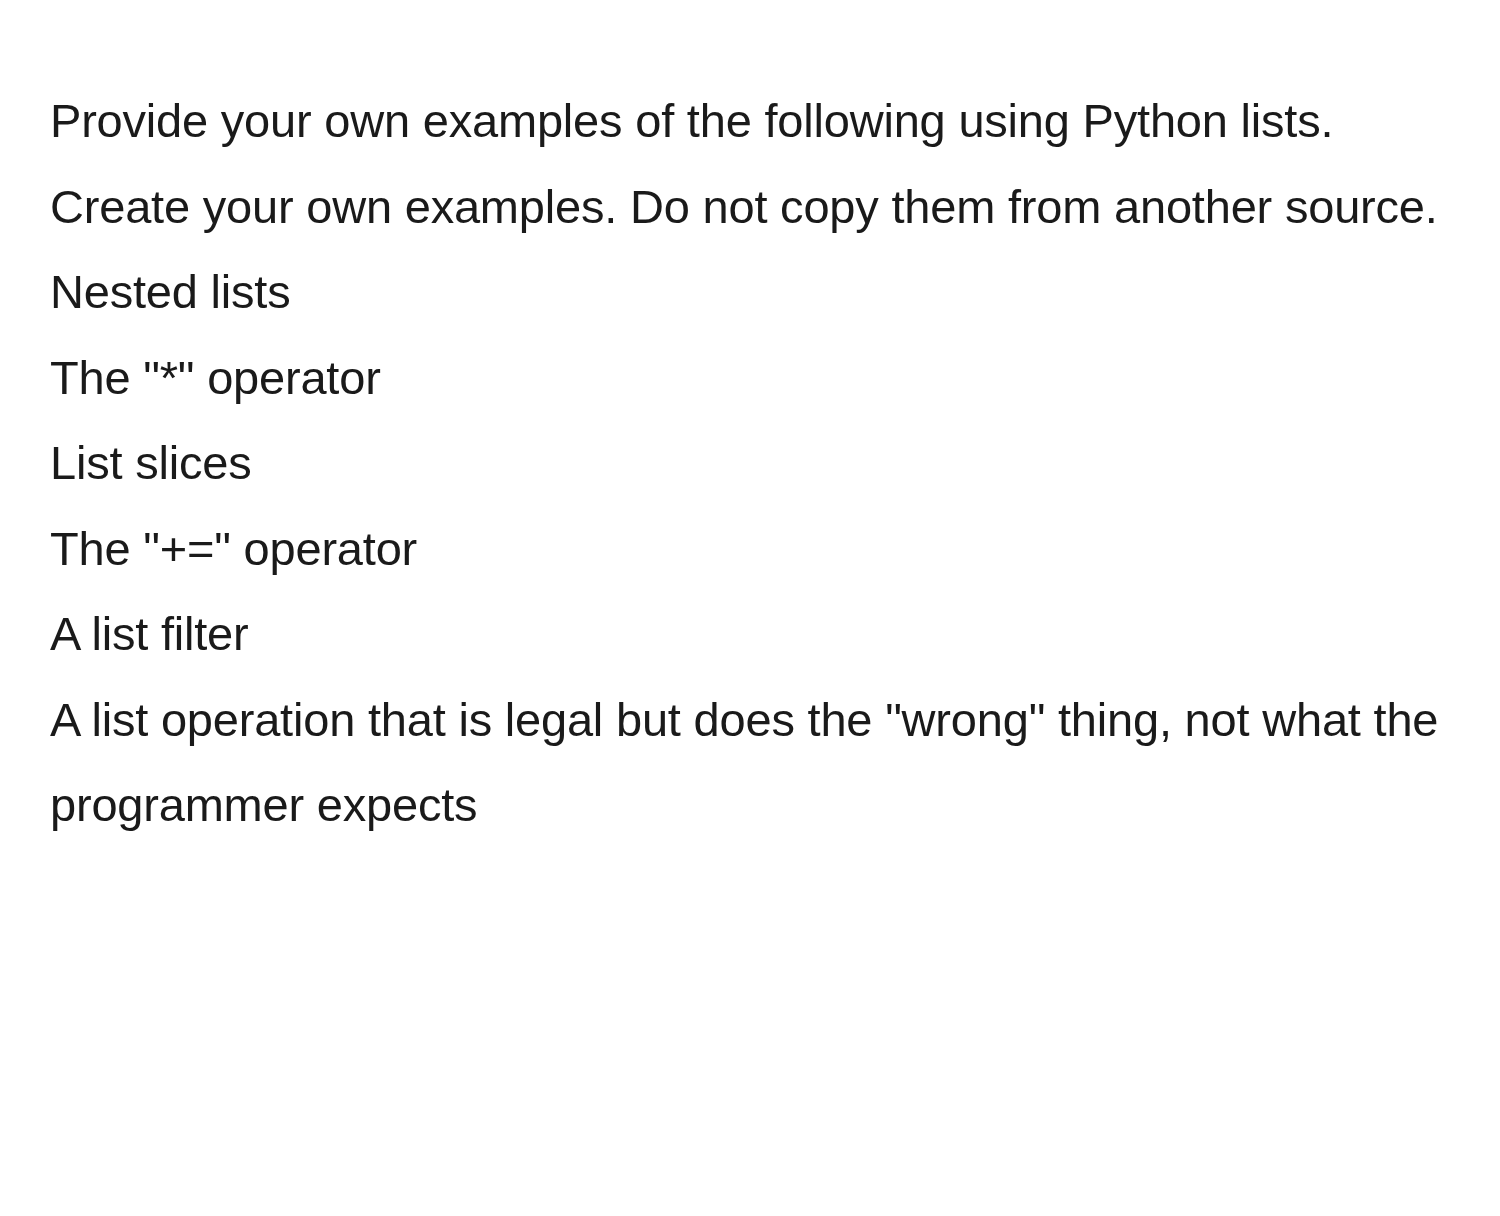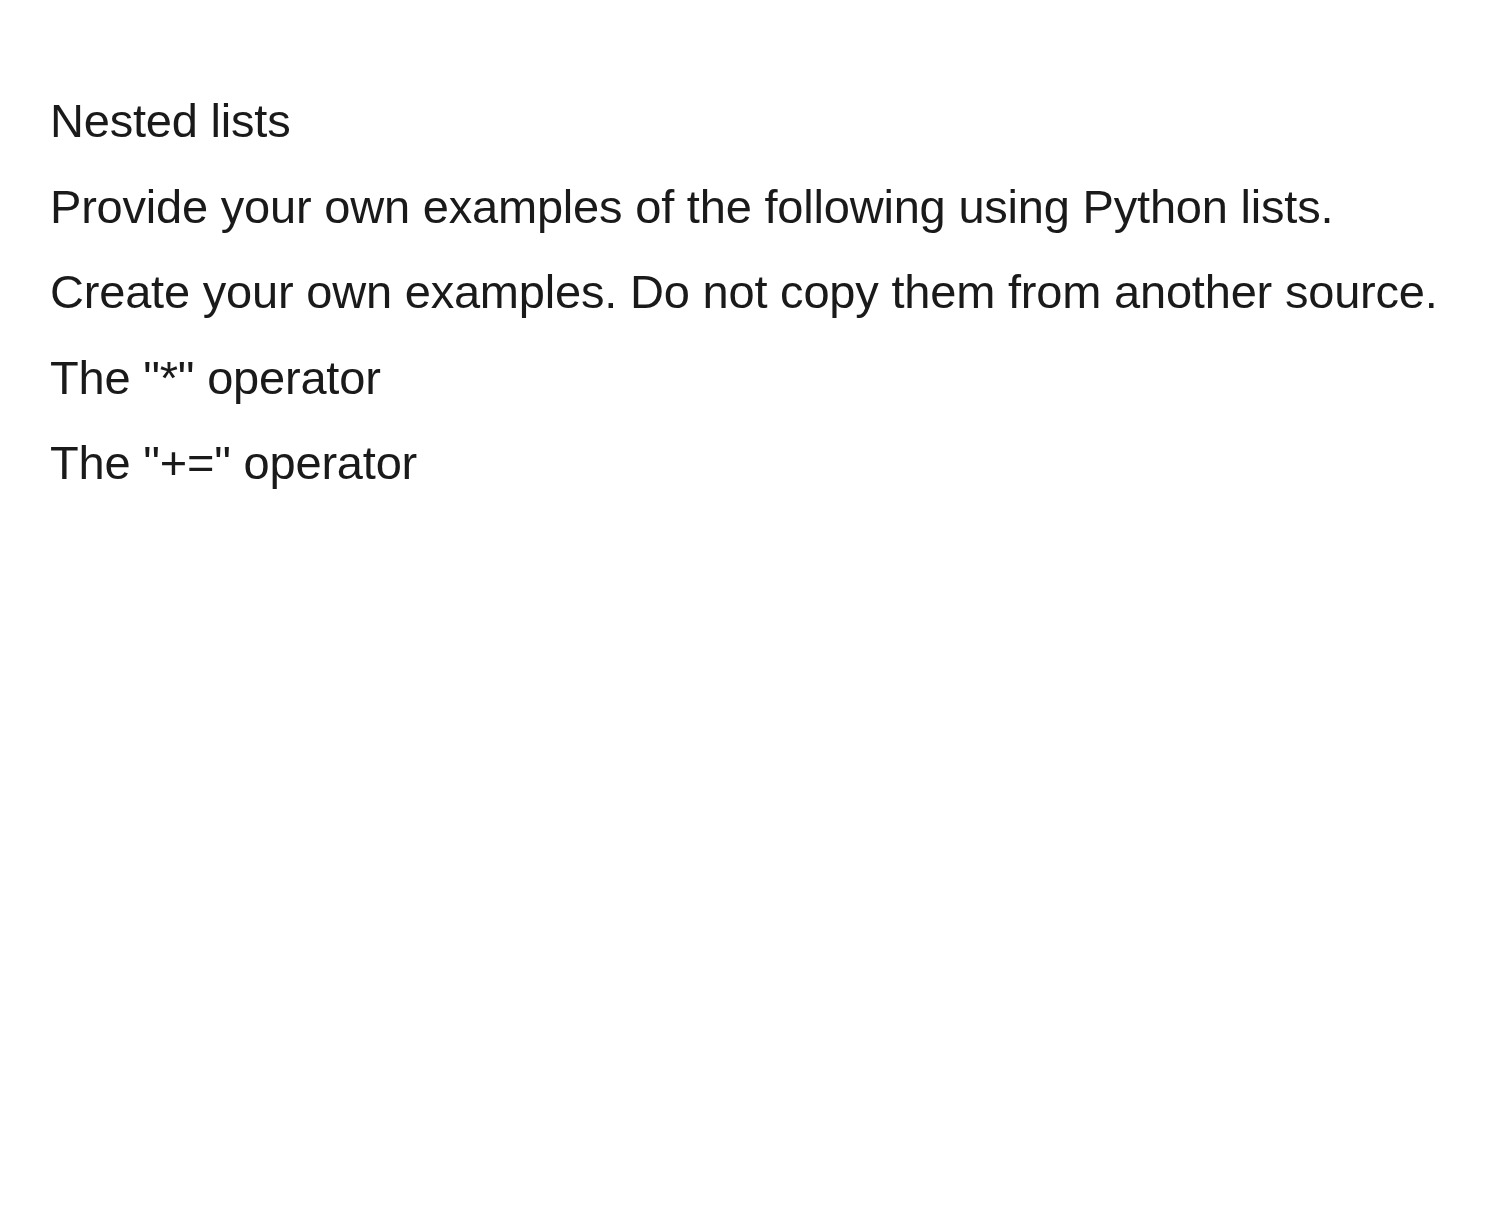--- a/index.html
+++ b/index.html
@@ -22,17 +22,20 @@
       letter-spacing: -0.2px;
     }
     .paragraph {
       display: block;
     }
   </style>
 </head>
 <body>
 
 <div class="content">
+  <span class="paragraph">Provide your own examples of the following using Python lists. Create your own examples. Do not copy them from another source.</span>
   <span class="paragraph">Nested lists</span>
-  <span class="paragraph">Provide your own examples of the following using Python lists. Create your own examples. Do not copy them from another source.</span>
   <span class="paragraph">The "*" operator</span>
+  <span class="paragraph">List slices</span>
   <span class="paragraph">The "+=" operator</span>
+  <span class="paragraph">A list filter</span>
+  <span class="paragraph">A list operation that is legal but does the "wrong" thing, not what the programmer expects</span>
 </div>
 
 </body></html>

